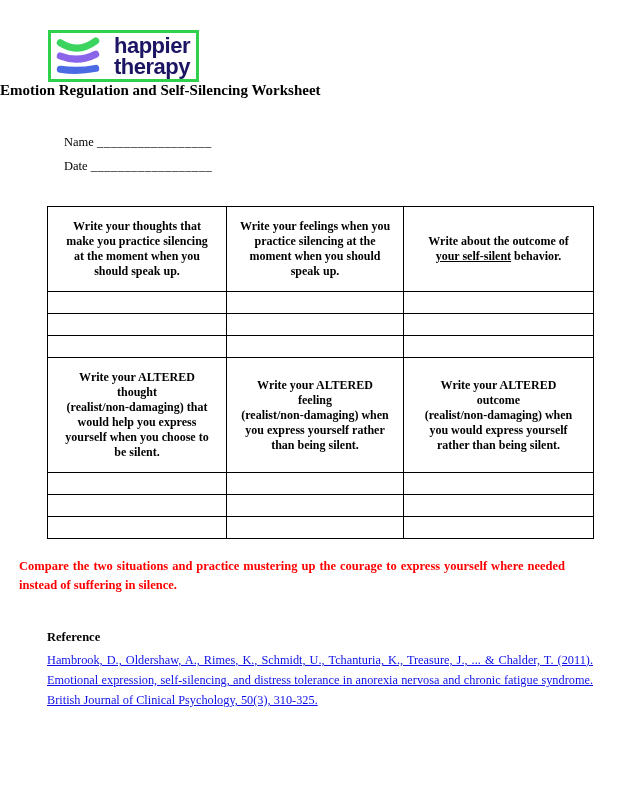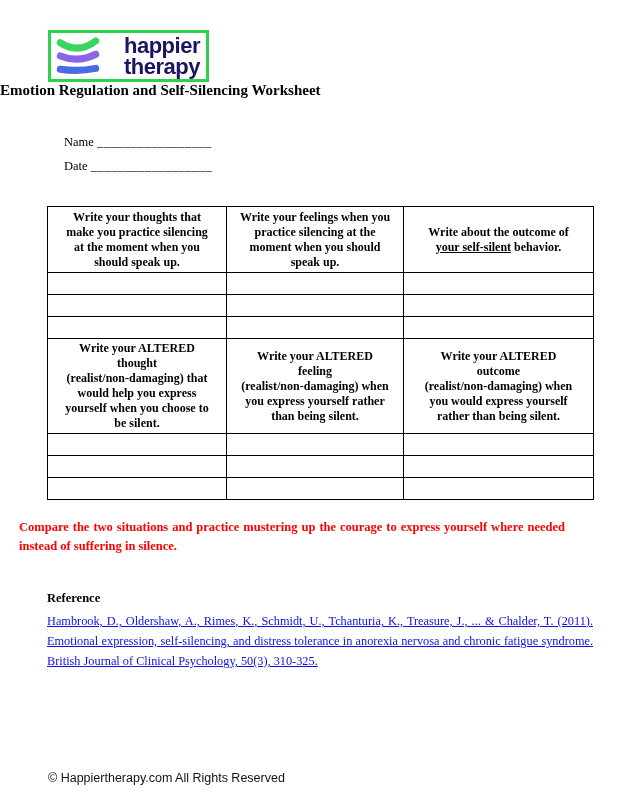--- a/index.html
+++ b/index.html
@@ -10,21 +10,21 @@
     height: 808px;
     background: #ffffff;
     font-family: "Liberation Serif", serif;
     color: #000000;
     overflow: hidden;
   }
   
   .logo {
     display: inline-flex;
     align-items: center;
-    gap: 23px;
+    gap: 13px;
     margin: 30px 0 0 48px;
     border: 3px solid #2fd04c;
     background: #ffffff;
     padding: 2px 6px 2px 4px;
     height: 52px;
   }
   .logo-arcs { width: 46px; height: 42px; display: block; }
   .logo-text {
     font-family: "Liberation Sans", sans-serif;
     font-weight: bold;
@@ -55,21 +55,21 @@
   table.worksheet td {
     border: 1px solid #000000;
     vertical-align: middle;
   }
   td.hcell {
     font-weight: bold;
     font-size: 12px;
     line-height: 15px;
     text-align: center;
     white-space: pre-line;
-    padding: 2px 1px;
+    padding: 12px 1px;
   }
   tr.hrow1 td { height: 66px; }
   tr.hrow2 td { height: 92px; }
   tr.erow td { height: 22px; }
   .ul { text-decoration: underline; }
   
   .note {
     margin: 18px 0 0 19px;
     width: 546px;
     color: #ff0000;
@@ -208,15 +208,14 @@
   </table>
 
   
   <p class="note">Compare the two situations and practice mustering up the courage to express yourself where needed instead of suffering in silence.</p>
 
   
   <h2 class="ref-heading">Reference</h2>
   <a class="citation">Hambrook, D., Oldershaw, A., Rimes, K., Schmidt, U., Tchanturia, K., Treasure, J., ... &amp; Chalder, T. (2011). Emotional expression, self-silencing, and distress tolerance in anorexia nervosa and chronic fatigue syndrome. British Journal of Clinical Psychology, 50(3), 310-325.</a>
 
   
-  <div class="footer">© Happiertherapy.com All Rights Reserved</div>
 
 </div>
 
 </body></html>

